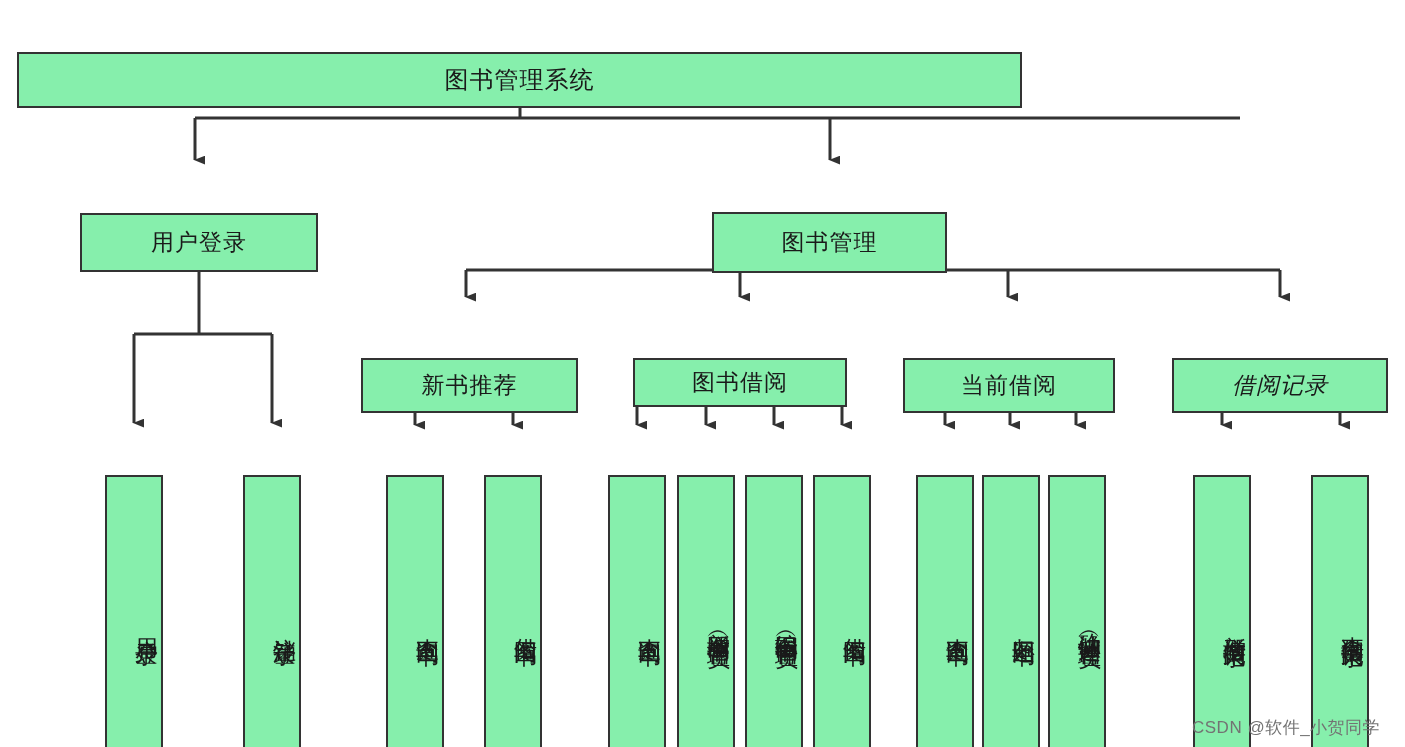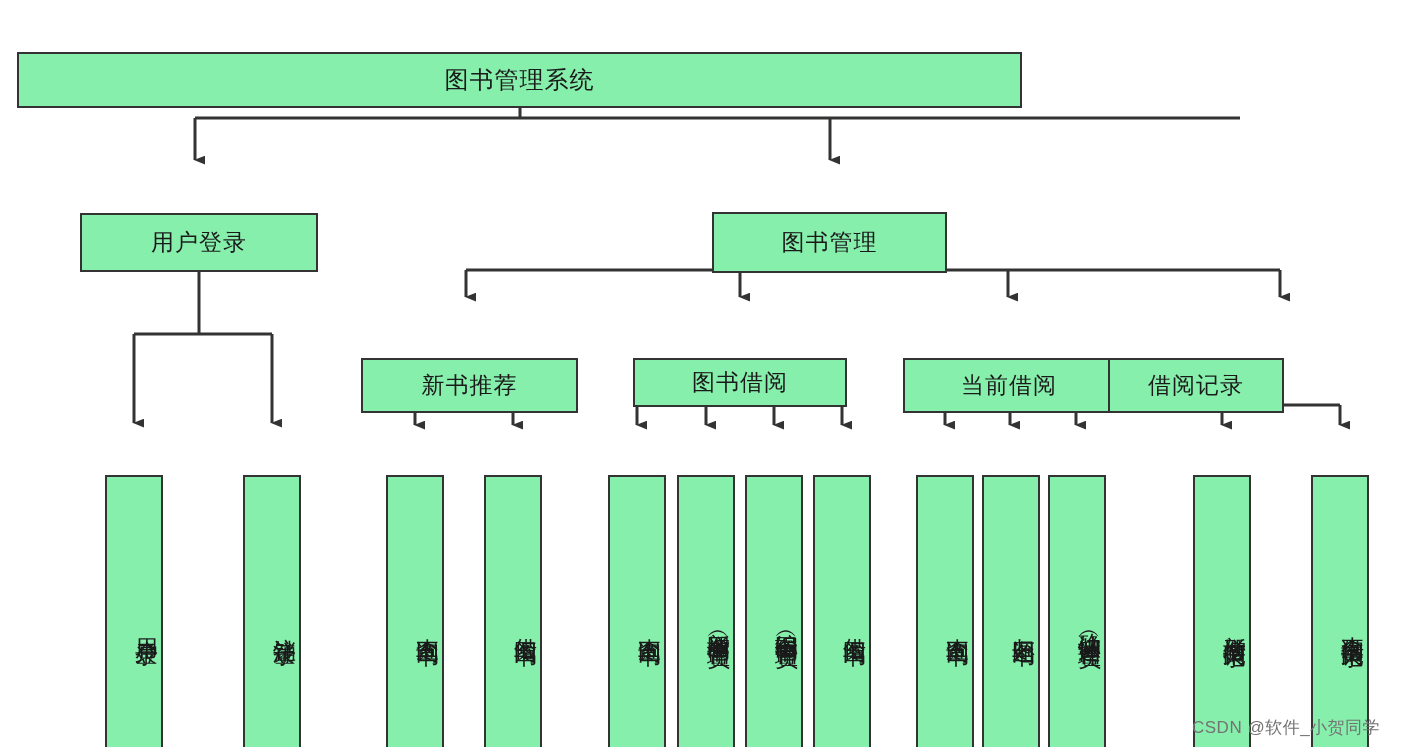--- a/index.html
+++ b/index.html
@@ -137,21 +137,21 @@
 
   <div class="node horiz" style="left:712px; top:172px; width:235px; height:61px;">
     <span>图书管理</span>
   </div>
   <div class="node horiz" style="left:633px; top:318px; width:214px; height:49px;">
     <span>图书借阅</span>
   </div>
   <div class="node horiz" style="left:903px; top:318px; width:212px; height:55px;">
     <span>当前借阅</span>
   </div>
-  <div class="node horiz" style="left:1108px; top:318px; width:176px; height:55px;">
+  <div class="node horiz" style="left:1172px; top:318px; width:216px; height:55px;font-style:italic;">
     <span>借阅记录</span>
   </div>
 
   <div class="node vert" style="left:105px; top:435px; width:58px; height:298px;">
     <span class="vtext">用户登录</span>
   </div>
   <div class="node vert" style="left:243px; top:435px; width:58px; height:298px;">
     <span class="vtext">注销登录</span>
   </div>
 

